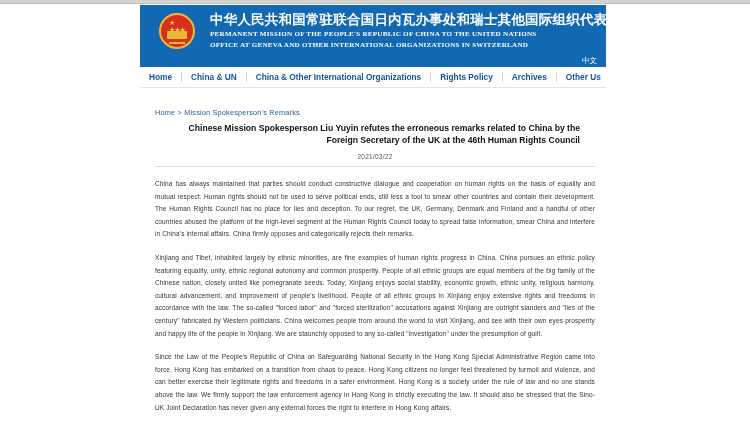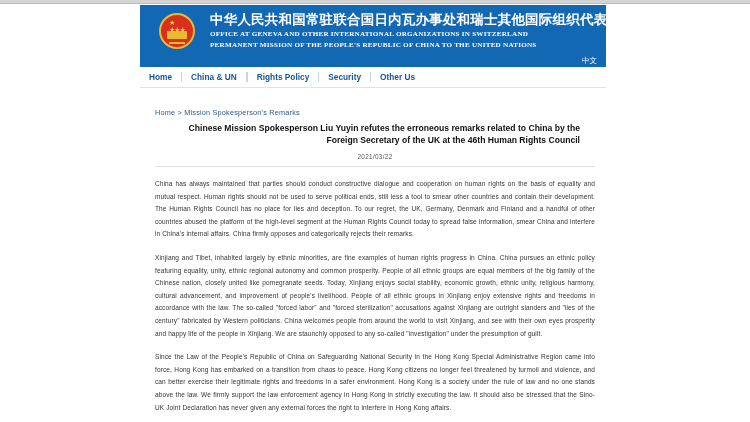--- a/index.html
+++ b/index.html
@@ -212,37 +212,38 @@
     <div class="banner-inner">
 
       <div class="emblem">
         <div class="ring"></div>
         <div class="stars">★ ★★★</div>
         <div class="gate"></div>
       </div>
 
       <div class="banner-text">
         <div class="banner-cn">中华人民共和国常驻联合国日内瓦办事处和瑞士其他国际组织代表团</div>
+        <div class="banner-en">PERMANENT MISSION OF THE PEOPLE'S REPUBLIC OF CHINA TO THE UNITED NATIONS</div>
         <div class="banner-en">OFFICE AT GENEVA AND OTHER INTERNATIONAL ORGANIZATIONS IN SWITZERLAND</div>
-        <div class="banner-en">PERMANENT MISSION OF THE PEOPLE'S REPUBLIC OF CHINA TO THE UNITED NATIONS</div>
       </div>
 
     </div>
     <a class="lang-link" href="#">中文</a>
   </div>
 
   <div class="nav-wrap">
     <a class="nav-item" href="#">Home</a>
     <div class="nav-sep"></div>
     <a class="nav-item" href="#">China &amp; UN</a>
     <div class="nav-sep"></div>
+    <a class="nav-item" href="#">China &amp; Other International Organizations</a>
     <div class="nav-sep"></div>
     <a class="nav-item" href="#">Rights Policy</a>
     <div class="nav-sep"></div>
-    <a class="nav-item" href="#">Security</a>
+    <a class="nav-item" href="#">Archives</a>
     <div class="nav-sep"></div>
     <a class="nav-item" href="#">Other Us</a>
   </div>
 
   <div class="breadcrumb">Home &gt; Mission Spokesperson's Remarks</div>
 
   <div class="article">
     <h1 class="article-title">Chinese Mission Spokesperson Liu Yuyin refutes the erroneous remarks related to China by the Foreign Secretary of the UK at the 46th Human Rights Council</h1>
     <div class="article-date">2021/03/22</div>
     <div class="rule"></div>

